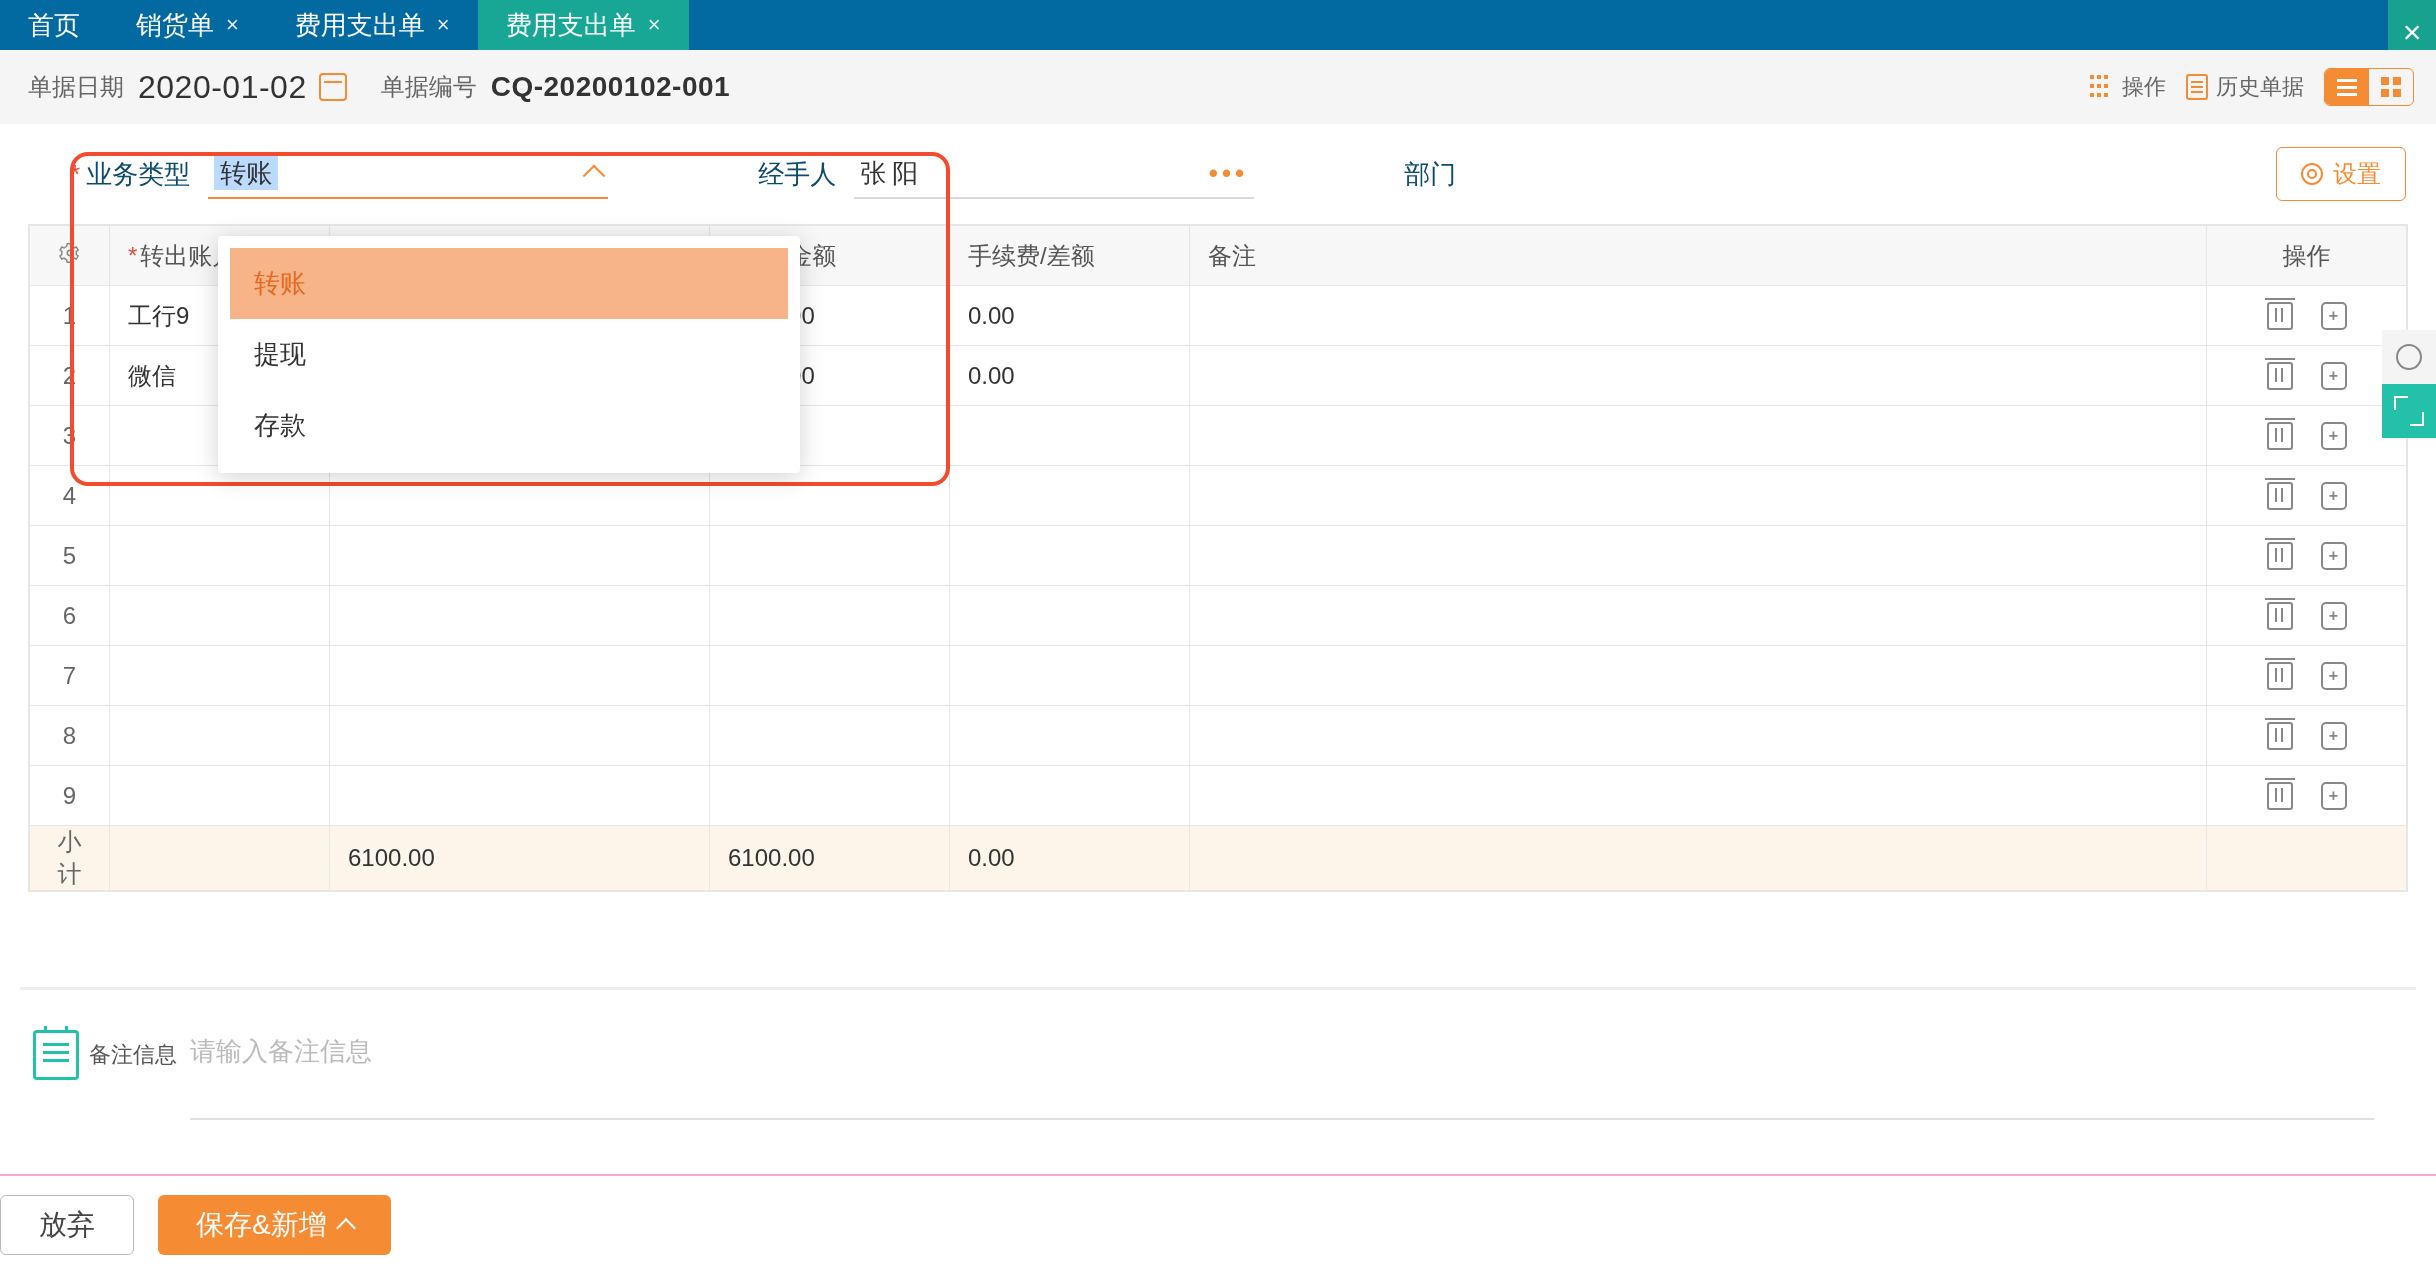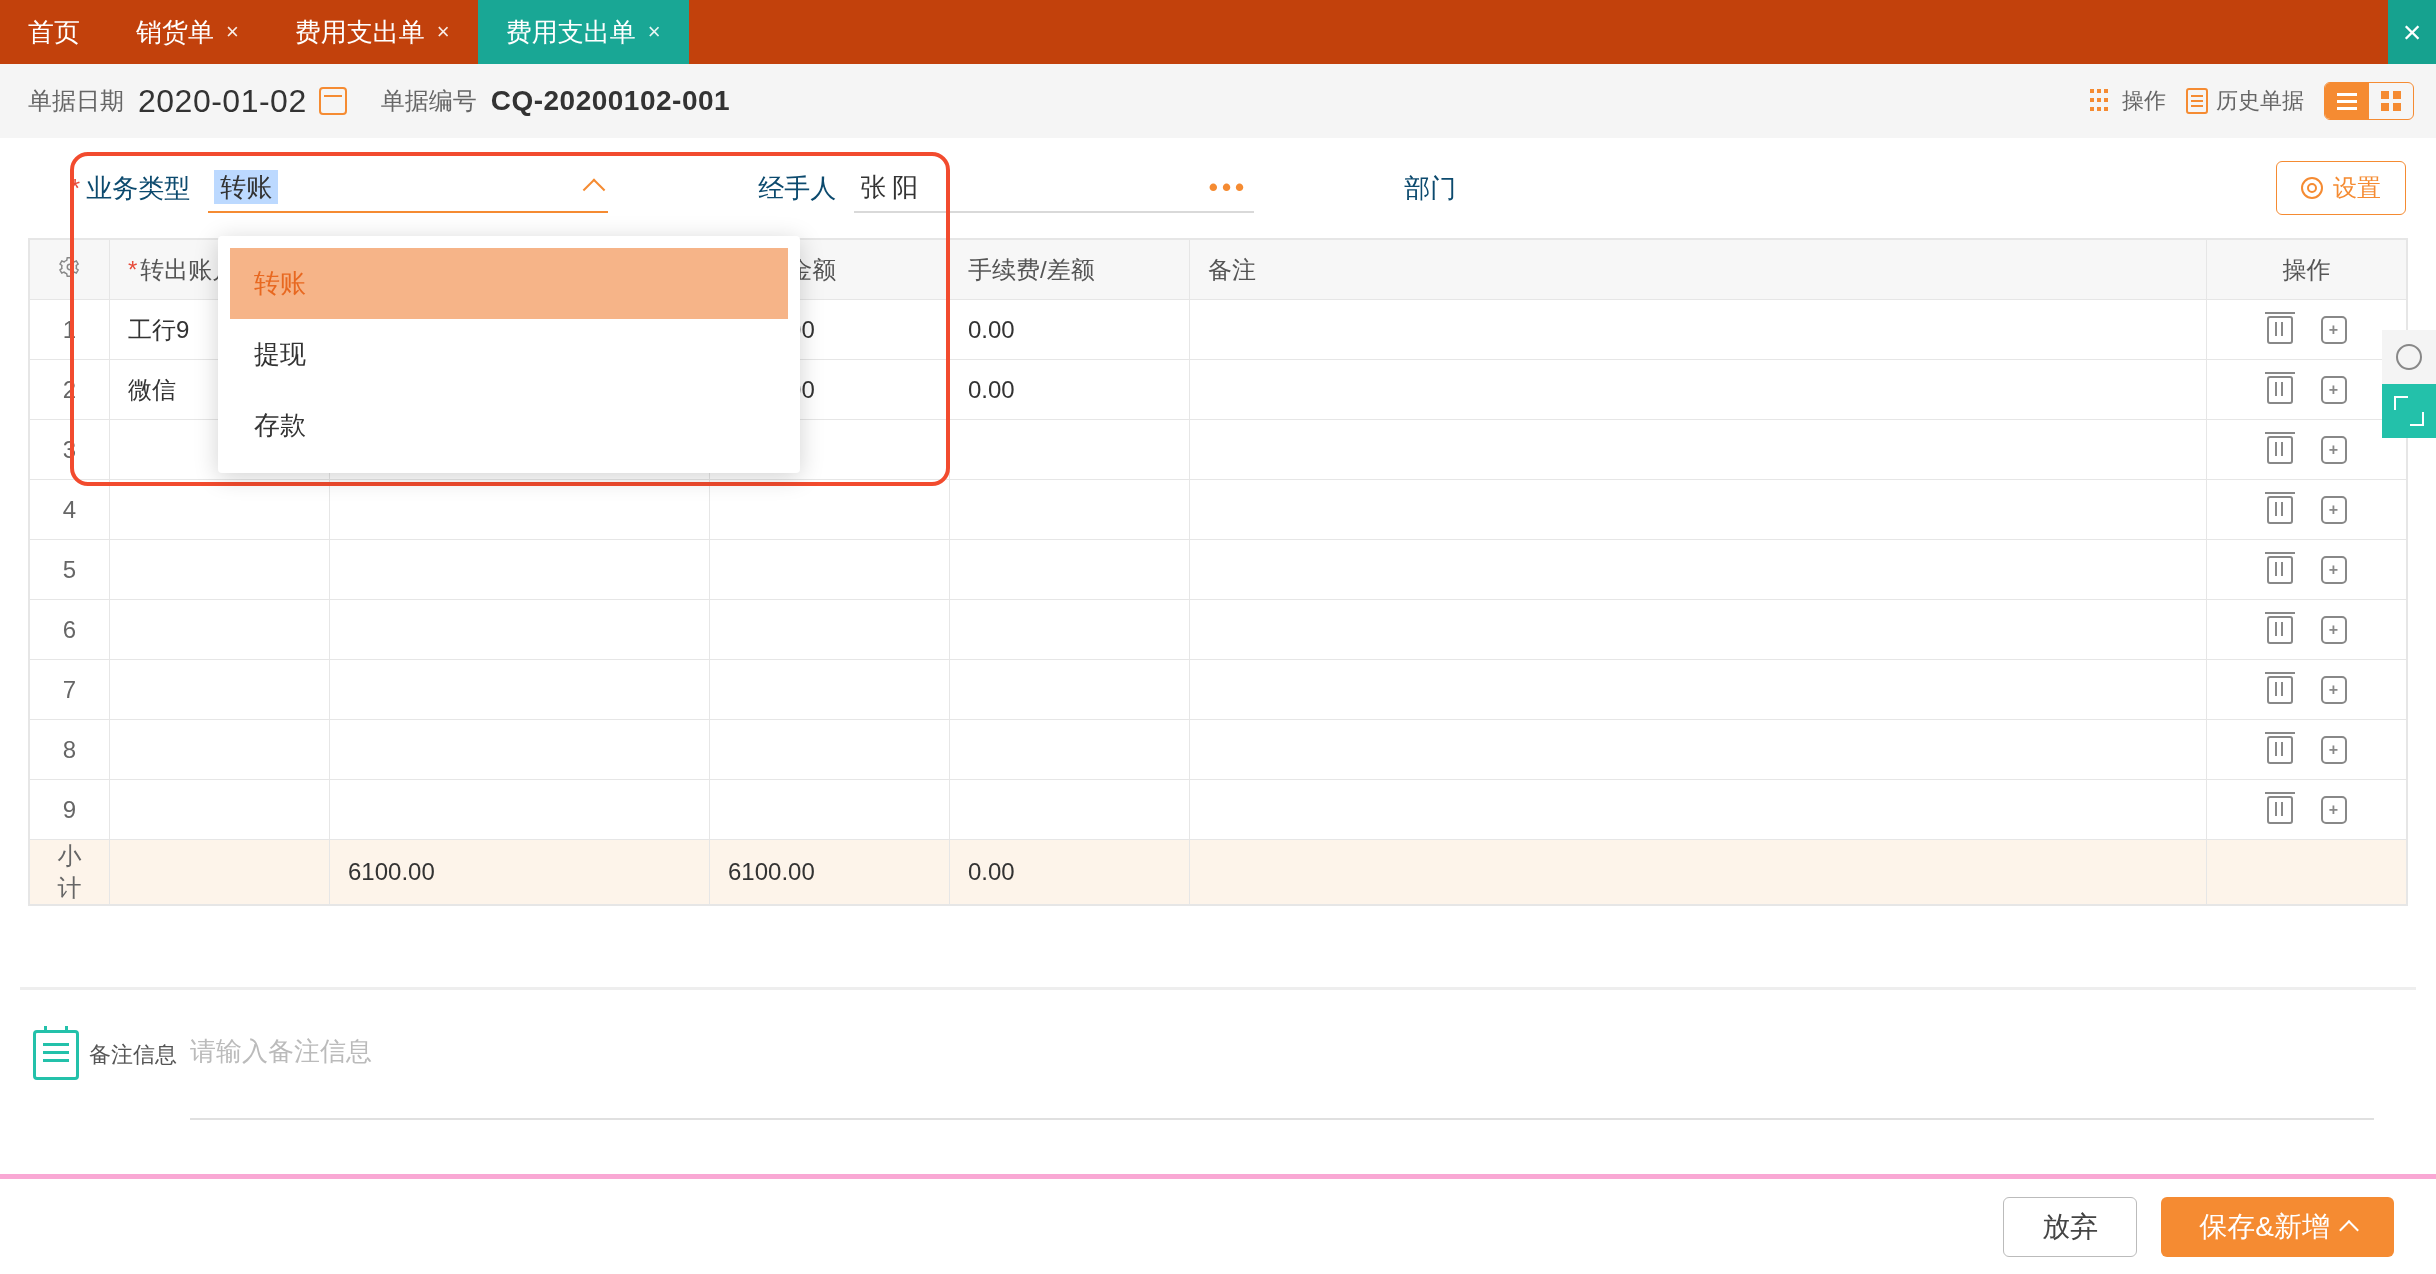--- a/index.html
+++ b/index.html
@@ -1,19 +1,19 @@
 <!DOCTYPE html>
 <html><head>
 <meta charset="utf-8">
 <style>
 * { margin:0; padding:0; box-sizing:border-box; font-family:-apple-system,BlinkMacSystemFont,"Segoe UI","Microsoft YaHei",sans-serif; }
 html, body { width:2436px; height:1274px; background:#fff; overflow:hidden; }
 
 
-.tabbar { height:64px; background:#c2410c; display:flex; align-items:stretch; color:#fff; position:relative; }
+.tabbar { height:50px; background:#0369a1; display:flex; align-items:stretch; color:#fff; position:relative; }
 .tab { display:flex; align-items:center; padding:0 28px; font-size:26px; cursor:pointer; }
 .tab.active { background:#19a795; }
 .tab .close-x { margin-left:12px; font-size:22px; opacity:.9; }
 .tabbar .big-close { position:absolute; right:0; top:0; width:48px; height:64px; background:#16a28f; display:flex; align-items:center; justify-content:center; font-size:32px; }
 
 
 .subhdr { height:74px; background:#f5f5f5; display:flex; align-items:center; padding:0 28px; font-size:24px; color:#333; position:relative; }
 .subhdr .lbl { color:#666; margin-right:14px; }
 .subhdr .date { font-size:32px; color:#333; letter-spacing:0.5px; margin-right:12px; }
 .cal-icon { width:28px; height:28px; border:2px solid #f58b32; border-radius:4px; position:relative; display:inline-block; margin-right:34px; }
@@ -82,21 +82,21 @@
 
 .remark-panel { position:absolute; left:20px; right:20px; top:988px; height:132px; background:#fff; display:flex; border-top:2px solid #eee; box-shadow:0 -1px 0 #eee; }
 .remark-side { width:170px; display:flex; align-items:center; justify-content:center; gap:10px; }
 .note-icon { width:46px; height:50px; border:3px solid #23c1aa; border-radius:4px; position:relative; }
 .note-icon::before { content:""; position:absolute; left:7px; right:7px; top:10px; height:3px; background:#23c1aa; box-shadow:0 8px 0 #23c1aa, 0 16px 0 #23c1aa; }
 .note-icon::after { content:""; position:absolute; left:8px; right:8px; top:-7px; height:7px; border-left:3px solid #23c1aa; border-right:3px solid #23c1aa; }
 .remark-side .lbl { font-size:22px; color:#555; }
 .remark-input { flex:1; border:none; border-bottom:2px solid #e0e0e0; margin:44px 42px 0 0; font-size:26px; color:#aaa; padding-bottom:10px; }
 
 
-.footer { position:absolute; left:0; right:0; bottom:0; height:100px; background:#fff; display:flex; align-items:center; justify-content:flex-end; gap:24px; padding-right:42px; border-top:5px solid #f9a8d4; }
+.footer { position:absolute; left:0; right:0; bottom:0; height:100px; background:#fff; display:flex; align-items:center; gap:24px; padding-right:42px; border-top:2px solid #f9a8d4; }
 .btn { height:60px; padding:0 38px; border-radius:6px; font-size:28px; display:flex; align-items:center; cursor:pointer; }
 .btn-outline { border:1.5px solid #bbb; color:#444; background:#fff; }
 .btn-primary { background:#f58b32; color:#fff; gap:12px; }
 .btn-primary .chev-up { width:14px; height:14px; border-left:2px solid #fff; border-top:2px solid #fff; transform:rotate(45deg); margin-top:6px; }
 
 
 .side-tools { position:absolute; right:0; top:330px; display:flex; flex-direction:column; }
 .side-btn { width:54px; height:54px; display:flex; align-items:center; justify-content:center; background:#f4f4f4; cursor:pointer; }
 .side-btn.active { background:#23c1aa; }
 .link-icon { width:26px; height:26px; border:2px solid #888; border-radius:13px; transform:rotate(45deg); position:relative; }

